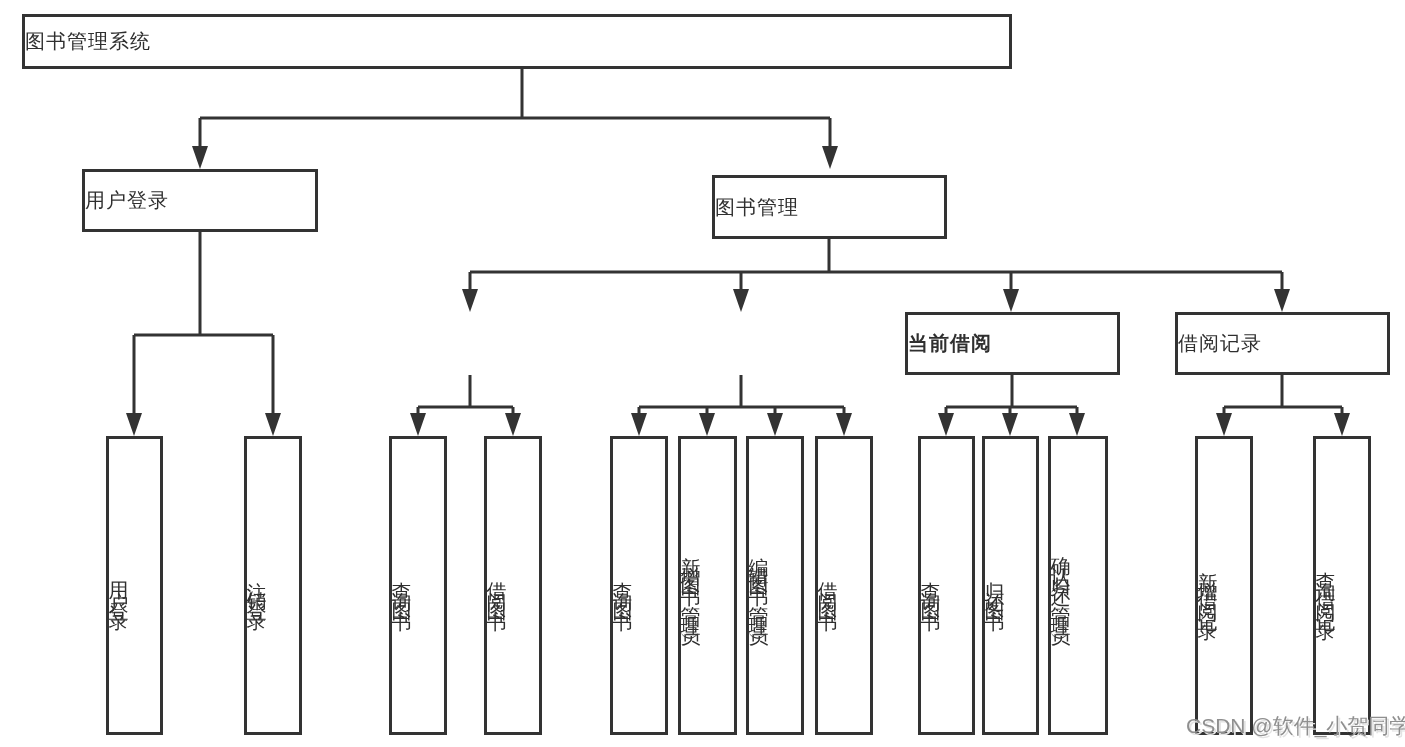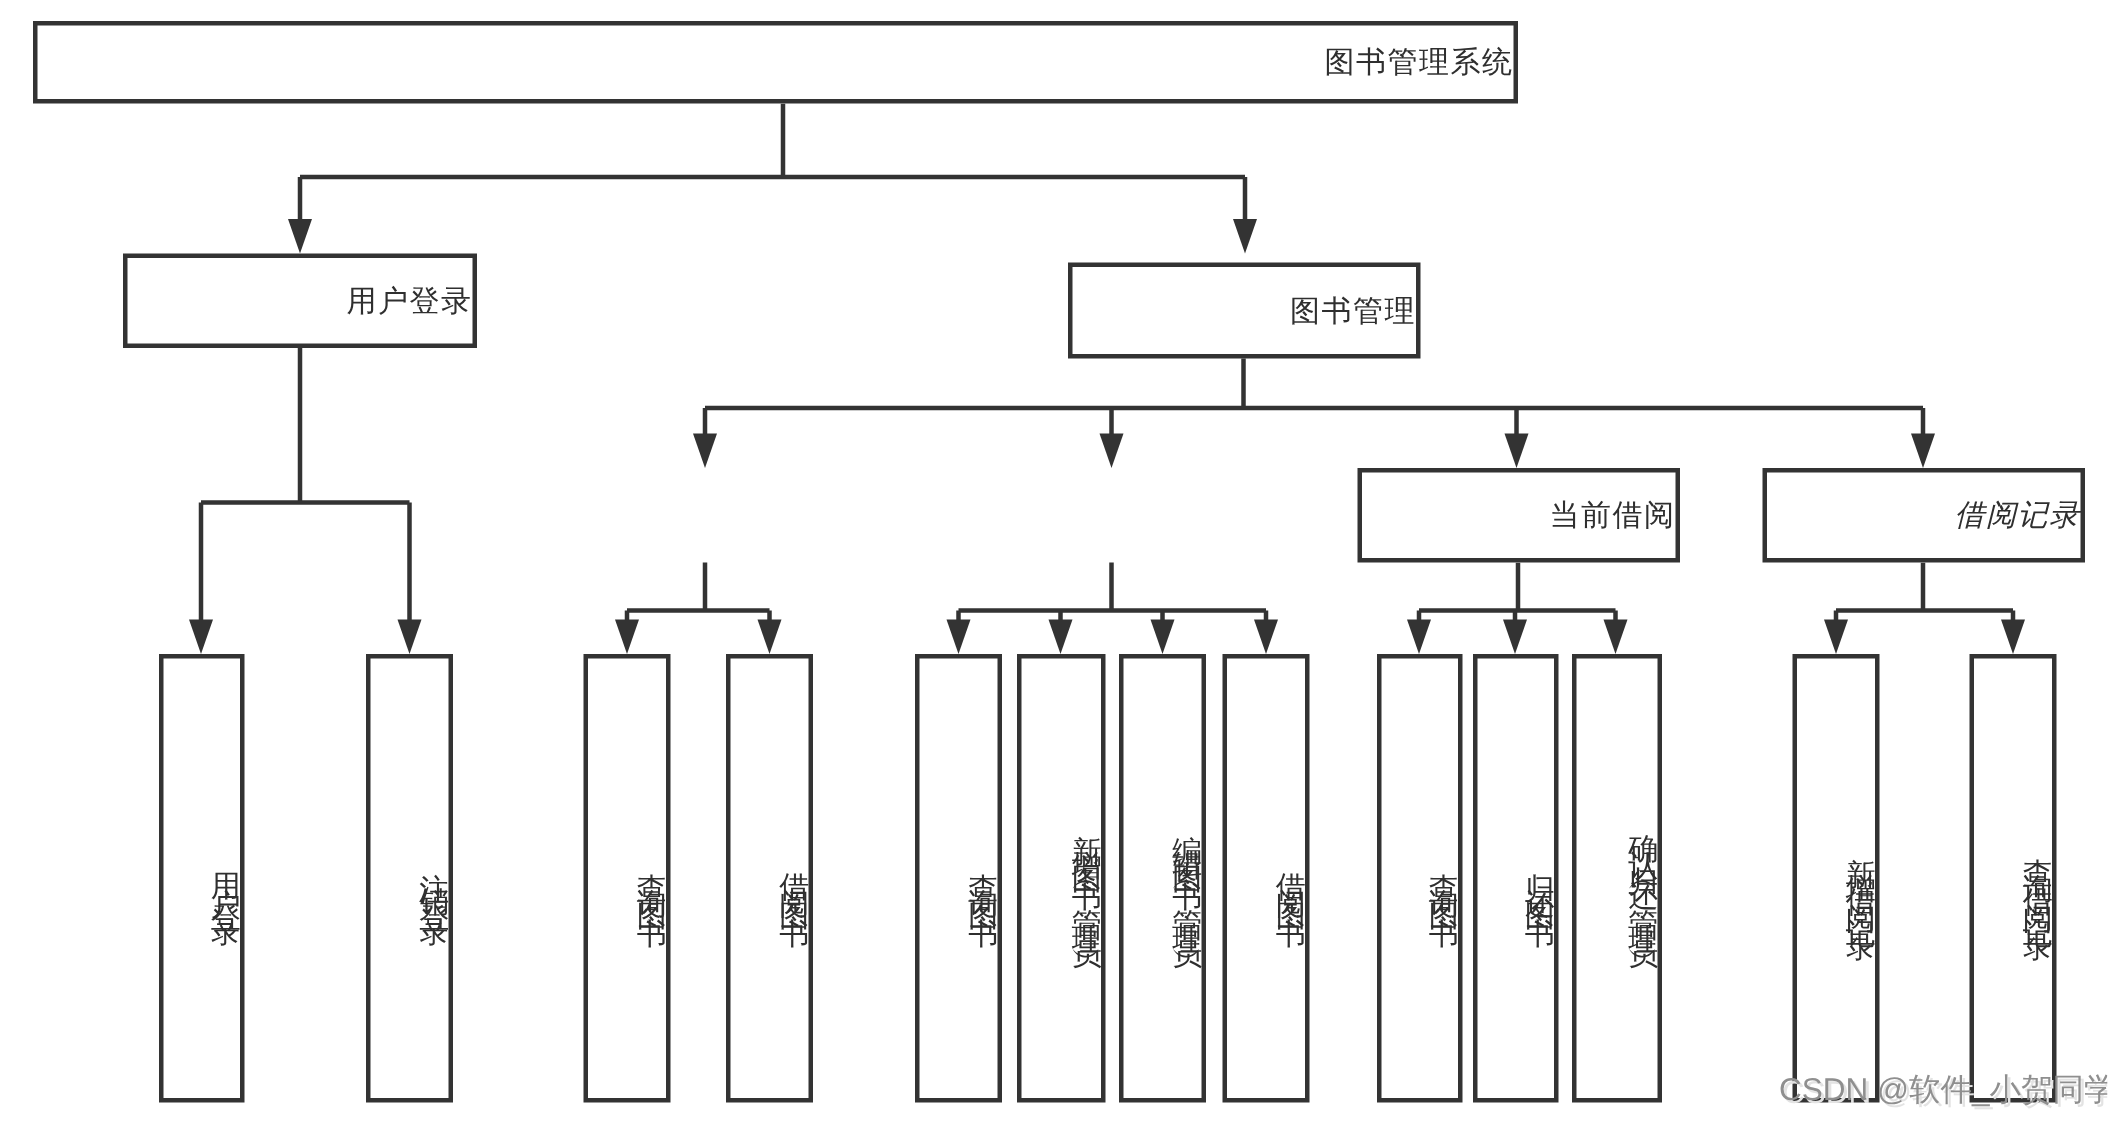--- a/index.html
+++ b/index.html
@@ -23,21 +23,21 @@
     height: 747px;
     pointer-events: none;
   }
   .node {
     position: absolute;
     box-sizing: border-box;
     border: 3px solid #333333;
     background: #ffffff;
     display: flex;
     align-items: center;
-    justify-content: flex-end;
+    justify-content: flex-start;
     color: #2f2f2f;
   }
   .node .lbl {
     font-size: 20px;
     color: #2f2f2f;
     letter-spacing: 1px;
     white-space: nowrap;
   }
   .node.v .lbl {
     writing-mode: vertical-rl;
@@ -106,24 +106,24 @@
     <span class="lbl">图书管理系统</span>
   </div>
 
   <div class="node h" style="left:82px; top:169px; width:236px; height:63px;">
     <span class="lbl">用户登录</span>
   </div>
   <div class="node h" style="left:712px; top:175px; width:235px; height:64px;">
     <span class="lbl">图书管理</span>
   </div>
 
-  <div class="node h" style="left:905px; top:312px; width:215px; height:63px;">
+  <div class="node h" style="left:905px; top:312px; width:215px; height:63px;font-weight:bold;">
     <span class="lbl">当前借阅</span>
   </div>
-  <div class="node h" style="left:1175px; top:312px; width:215px; height:63px;font-style:italic;">
+  <div class="node h" style="left:1175px; top:312px; width:215px; height:63px;">
     <span class="lbl">借阅记录</span>
   </div>
 
   <div class="node v" style="left:106px; top:436px; width:57px; height:299px;">
     <span class="lbl">用户登录</span>
   </div>
   <div class="node v" style="left:244px; top:436px; width:58px; height:299px;">
     <span class="lbl">注销登录</span>
   </div>
 

